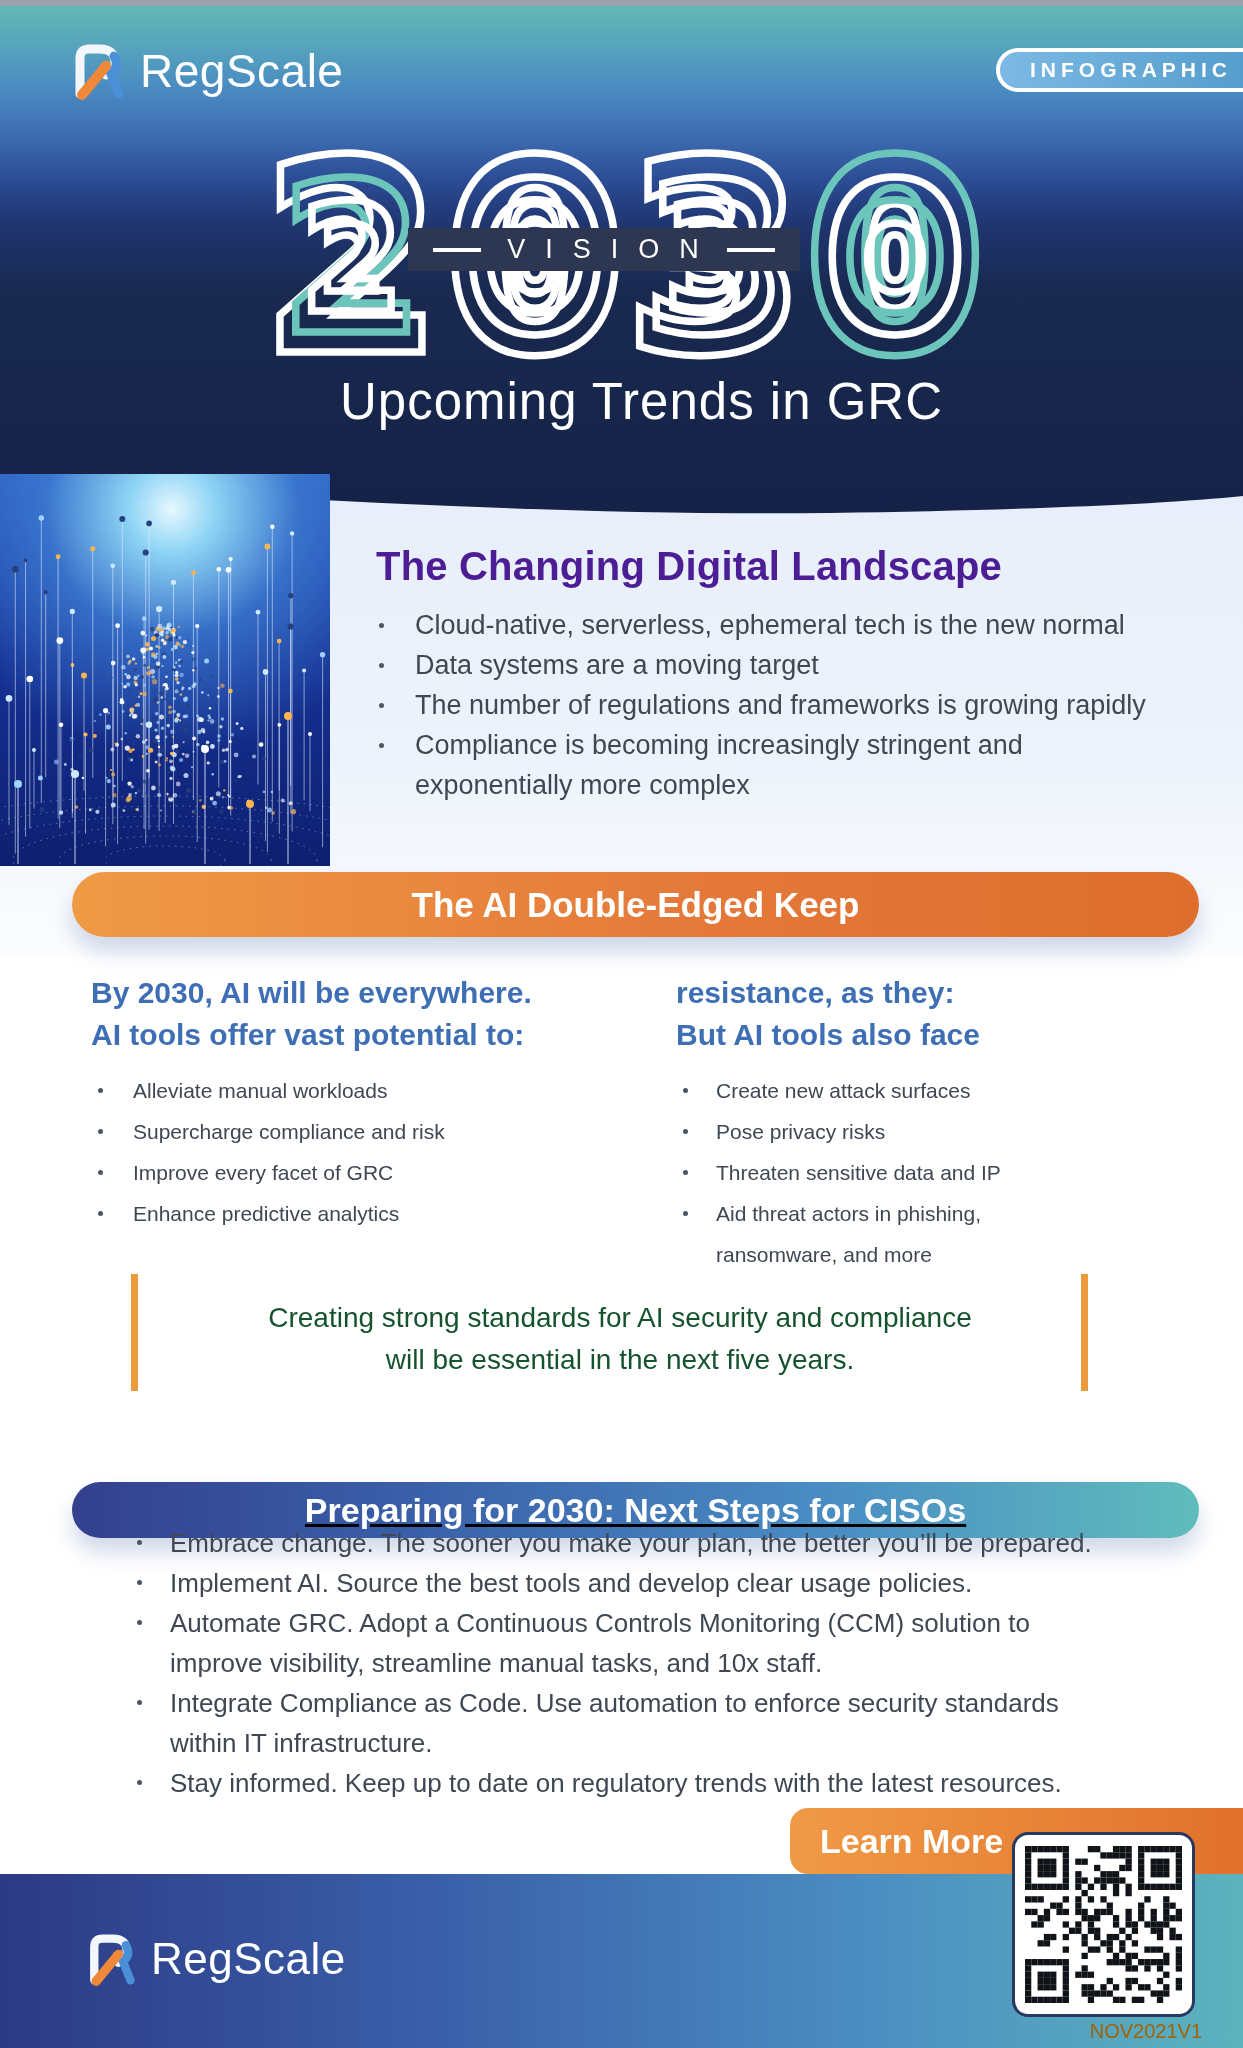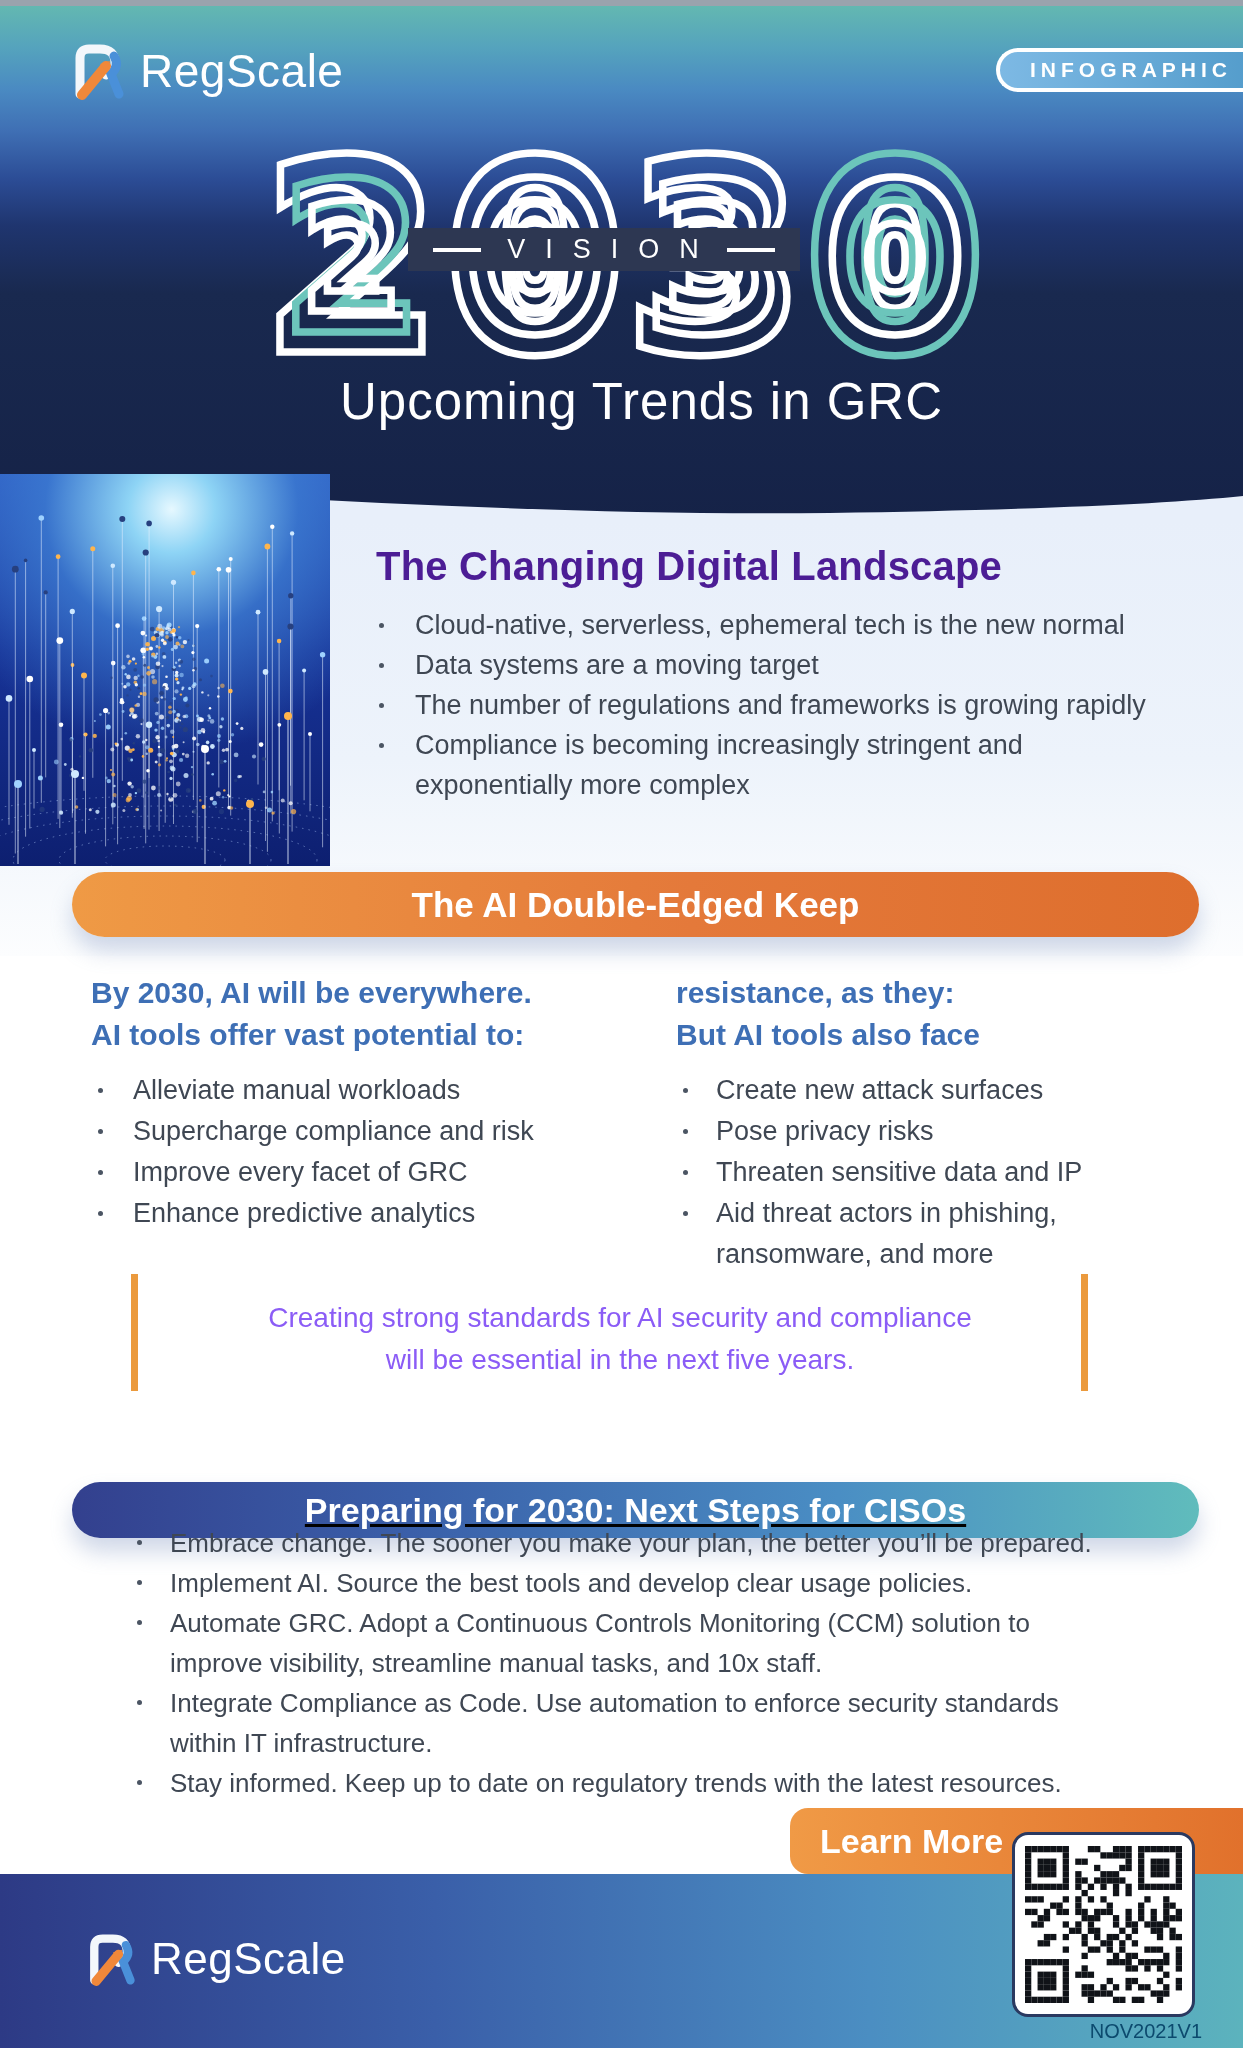--- a/index.html
+++ b/index.html
@@ -72,32 +72,32 @@
     left:72px; top:866px; width:1127px; height:65px;
     background:linear-gradient(90deg,#ef9a45 0%,#e4793a 55%,#de6e2d 100%);
   }
   .pill-orange span{font-size:35px;}
   
   .col-heading{position:absolute; color:#3e6fb5; font-size:30px; font-weight:700; line-height:42px;}
   .col-heading-left{left:91px; top:966px;}
   .col-heading-right{left:676px; top:966px;}
   .ai-list .dot{margin:18px 0 0 0;}
   .ai-list{top:1064px;}
-  .ai-list .bullet-text{color:#3f4753; font-size:27px; line-height:41px;}
+  .ai-list .bullet-text{color:#3f4753; font-size:21px; line-height:41px;}
   .ai-list-left{left:98px; width:520px;}
   .ai-list-left .dot{margin-right:30px;}
   .ai-list-right{left:683px; width:460px;}
   .ai-list-right .dot{margin-right:28px;}
   
   .quote-bar{position:absolute; top:1268px; width:7px; height:117px; background:#eb9a3d;}
   .quote-bar-left{left:131px;}
   .quote-bar-right{left:1081px;}
   .quote-text{
     position:absolute; left:140px; top:1291px; width:960px; text-align:center;
-    color:#8b5cf6; font-size:28px; line-height:42px; font-weight:400;
+    color:#14532d; font-size:28px; line-height:42px; font-weight:400;
   }
   .quote-text .line{display:block;}
   
   .pill-blue{
     left:72px; top:1476px; width:1127px; height:56px;
     background:linear-gradient(90deg,#33408e 0%,#3a5fa9 30%,#4a8ec4 68%,#60bcbc 100%);
     text-decoration:underline;
   }
   .pill-blue span{font-size:34px;}
   
@@ -119,21 +119,21 @@
   .logo-footer{left:85px; top:1926px;}
   .logo-footer .logo-text{font-size:44px;}
   .logo-footer .logo-mark{width:52px; height:54px;}
   .qr-box{
     position:absolute; left:1012px; top:1826px; width:183px; height:185px;
     background:#ffffff; border:3px solid #2a3960; border-radius:16px; box-sizing:border-box;
     display:flex; align-items:center; justify-content:center;
   }
   .version{
     position:absolute; left:1000px; top:2014px; width:202px; text-align:right;
-    color:#0c4a6e; font-size:20px; font-weight:500;
+    color:#a16207; font-size:20px; font-weight:500;
   }
 </style>
 </head>
 <body>
 
 <div class="page">
 
   <div class="hero">
     <div class="logo logo-top">
       <svg class="logo-mark" viewBox="0 0 56 58">

